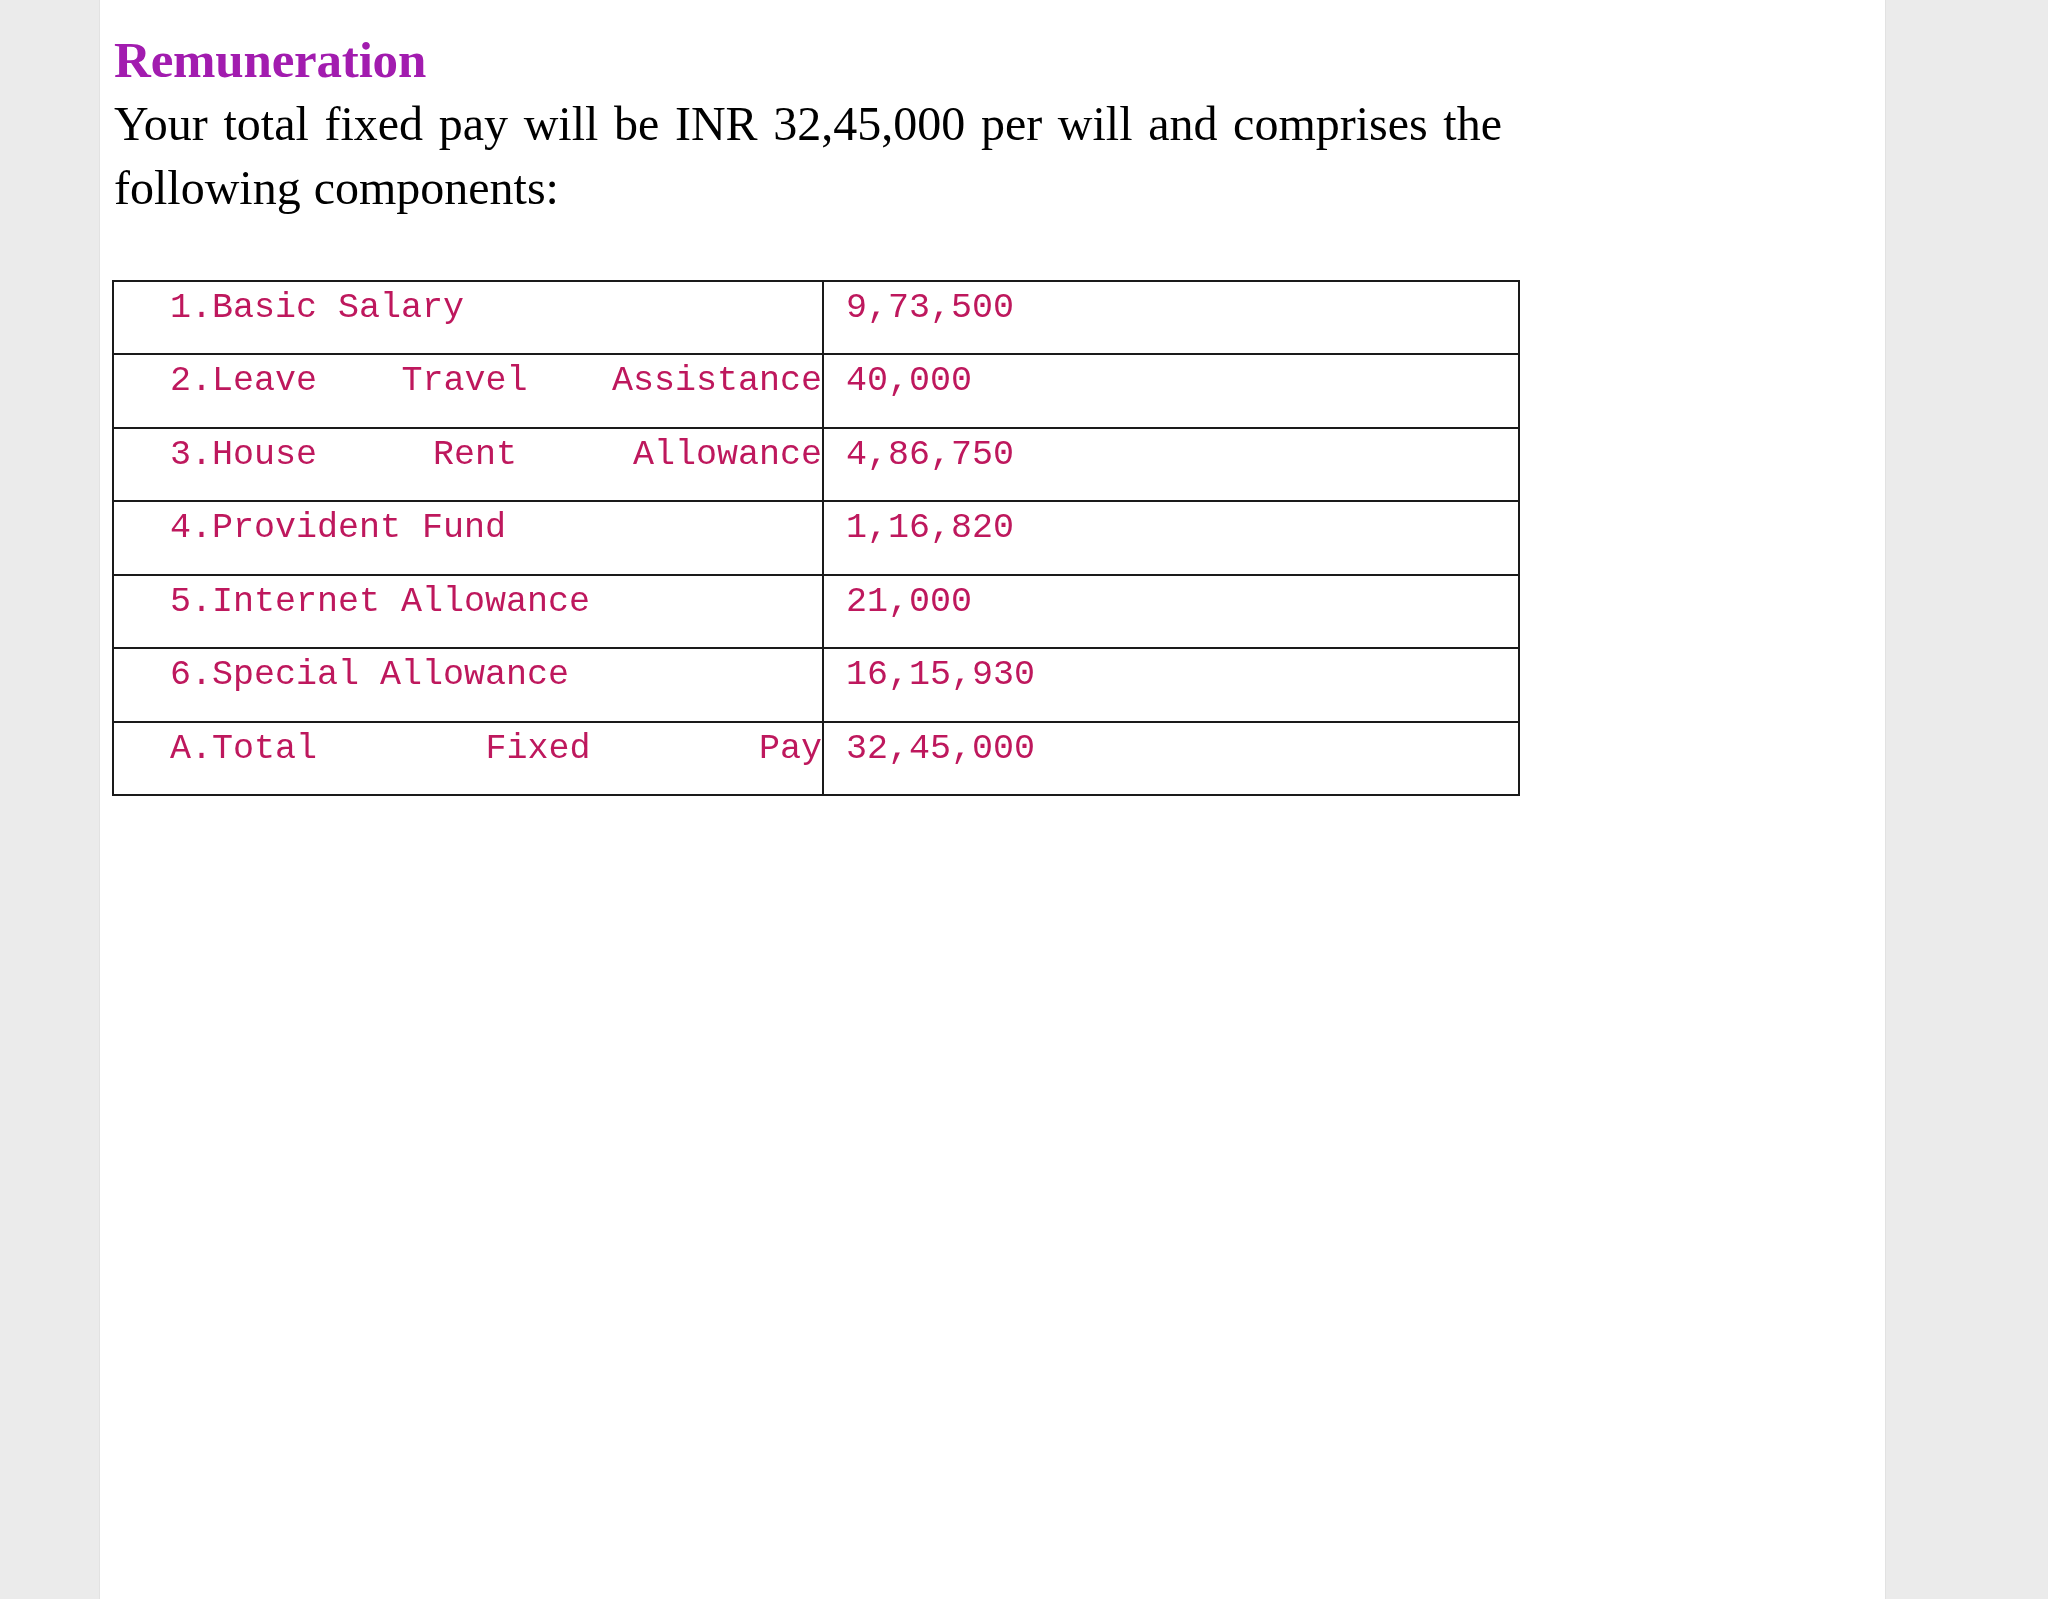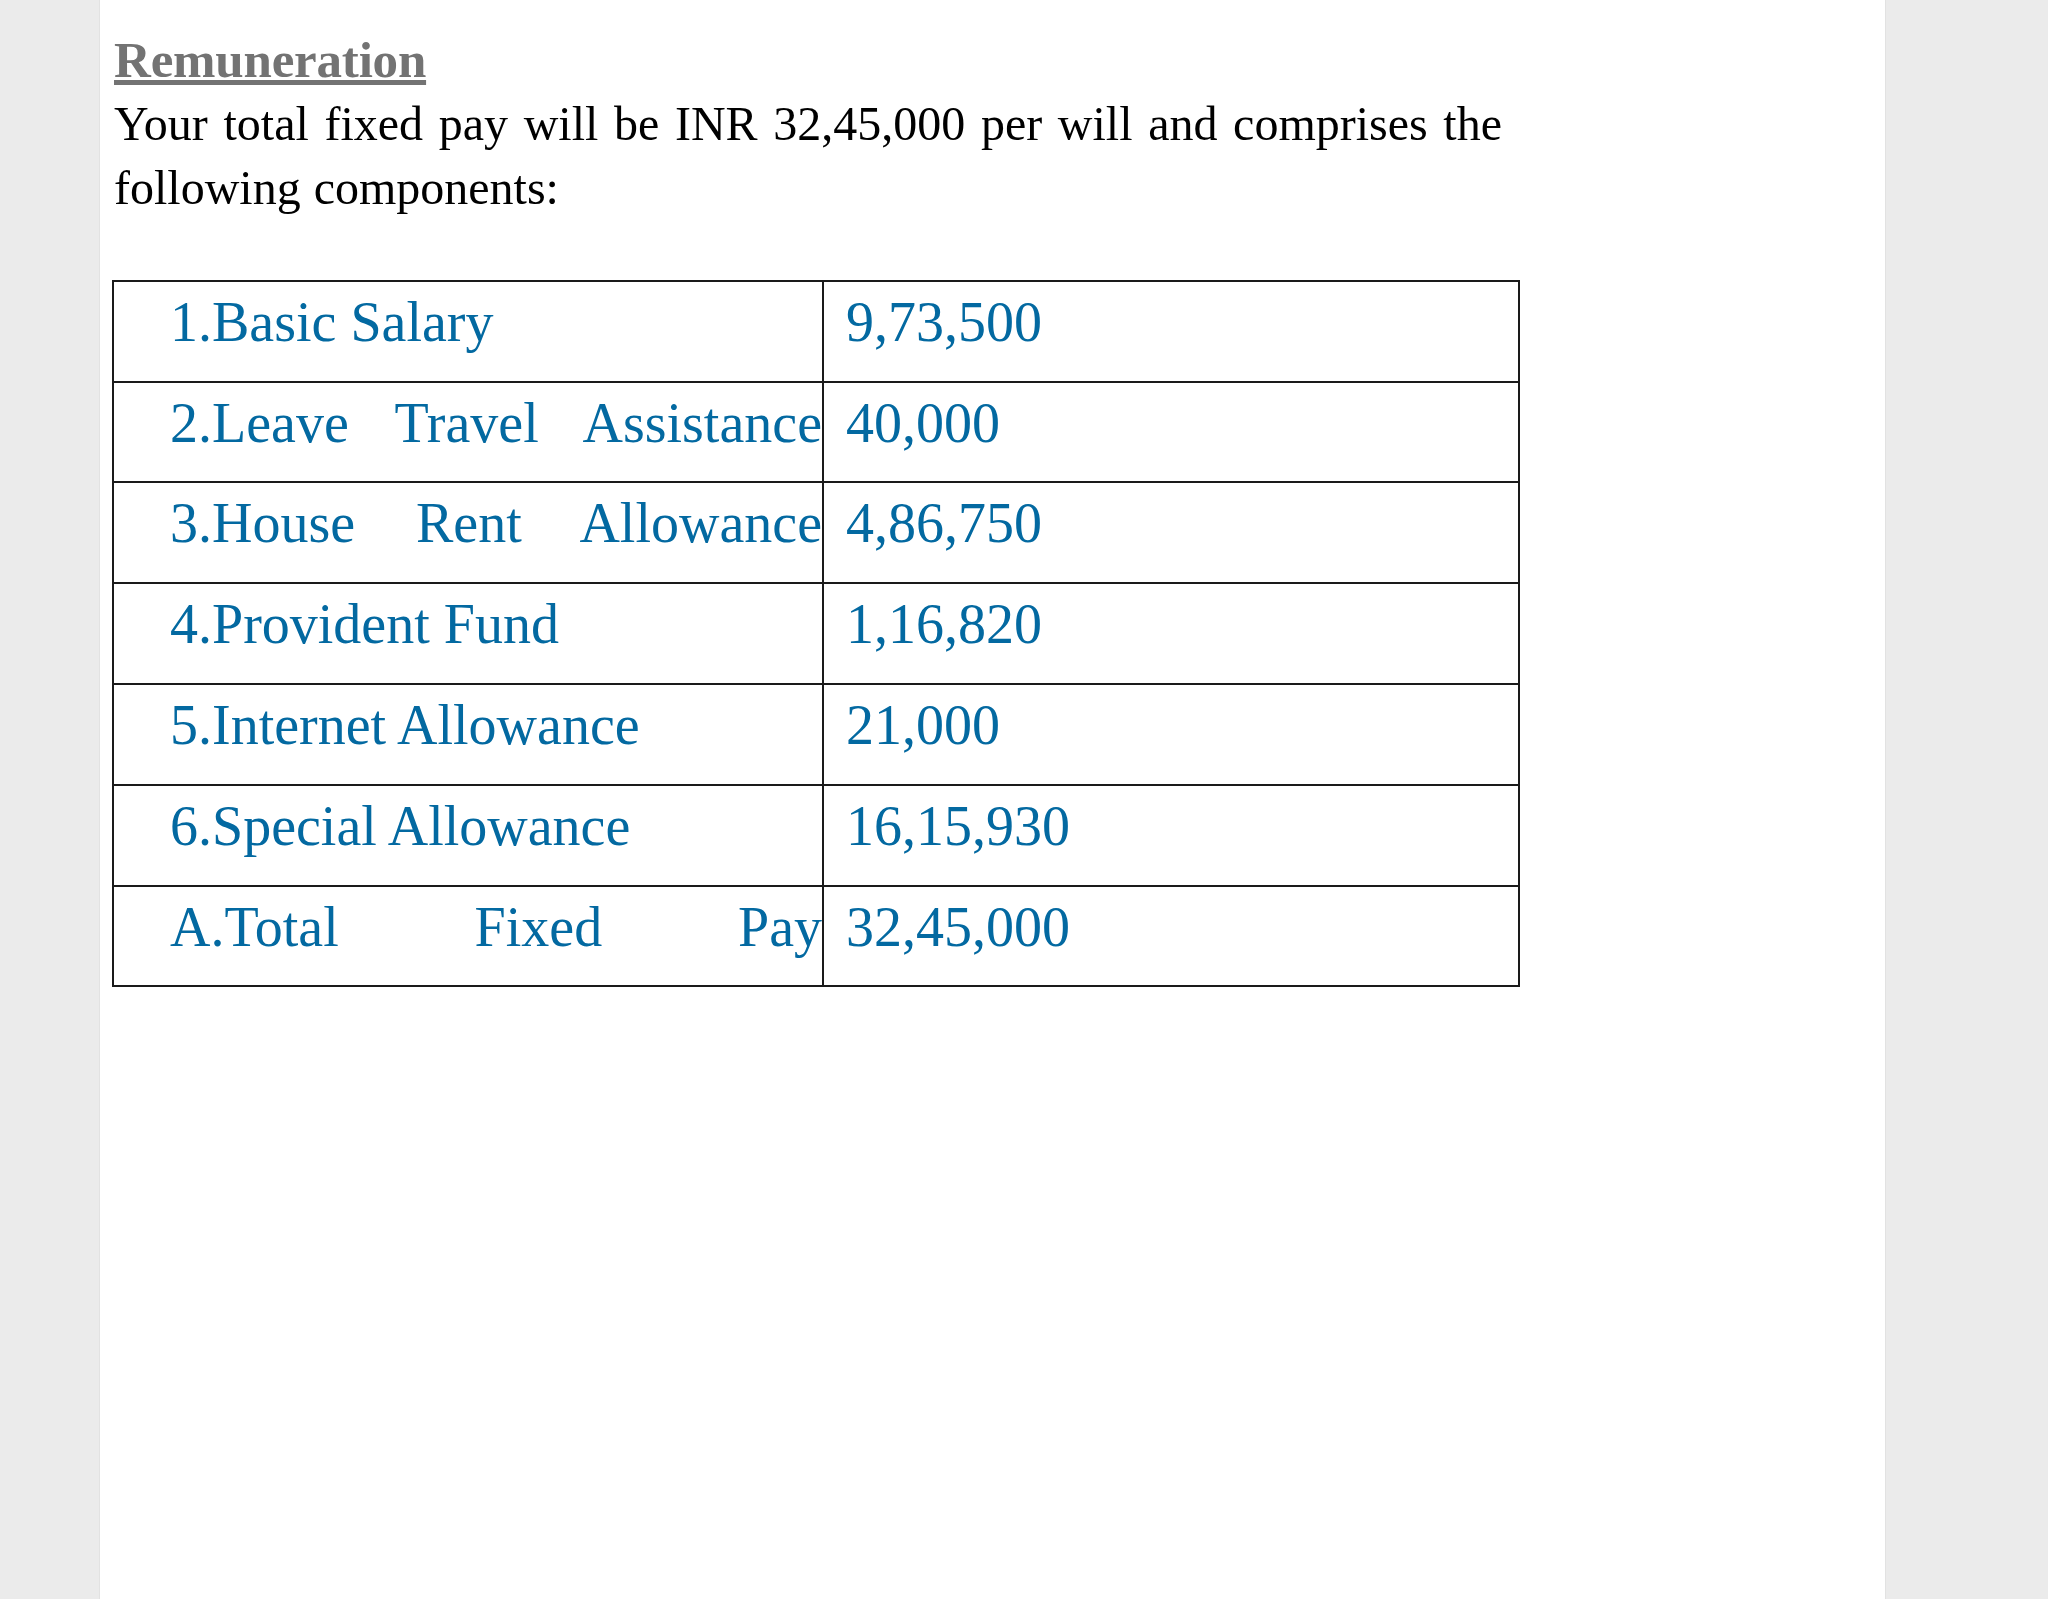--- a/index.html
+++ b/index.html
@@ -36,25 +36,24 @@
     top: 0;
     width: 1390px;
     padding-top: 30px;
   }
 
   
   .doc-heading {
     font-weight: bold;
     font-size: 51px;
     line-height: 1.18;
-    color: #737373;
+    color: #a21caf;
     letter-spacing: -0.2px;
     margin: 0 0 2px 0;
     padding-left: 2px;
-    text-decoration: underline;
   }
   .doc-paragraph {
     font-size: 48px;
     line-height: 1.33;
     color: #000;
     text-align: justify;
     text-align-last: left;
     margin: 0;
     padding-left: 2px;
     word-spacing: 1px;
@@ -69,23 +68,24 @@
     margin: 0;
     padding-left: 2px;
   }
 
   
   .pay-table {
     margin-top: 4px;
     border-collapse: collapse;
     width: 1406px;
     table-layout: fixed;
-    font-size: 56px;
+    font-size: 35px;
     line-height: 1.3;
-    color: #0369a1;
+    color: #be185d;
+    font-family: Liberation Mono, monospace;
   }
   .pay-table td {
     border: 2px solid #1a1a1a;
     vertical-align: top;
     padding: 4px 0 22px 0;
   }
   .pay-table td.label {
     padding-left: 0;
   }
   .pay-table td.value {

